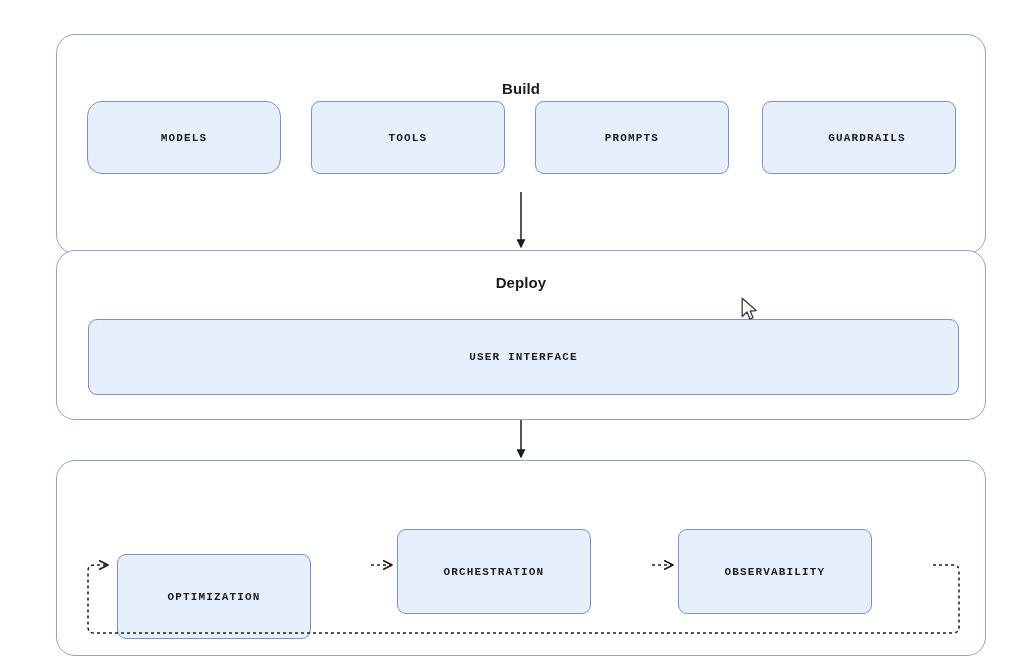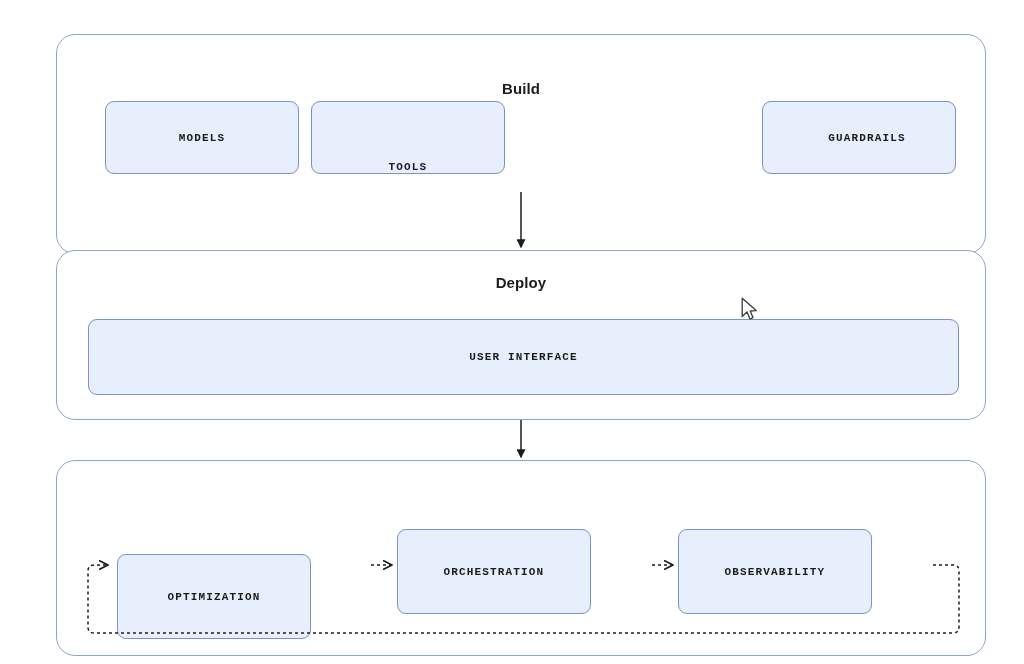--- a/index.html
+++ b/index.html
@@ -70,22 +70,22 @@
   #stage-build    { left: 56px;  top: 22px;  width: 930px; height: 220px; margin-top: 12px; }
   #stage-deploy   { left: 56px;  top: 250px; width: 930px; height: 170px; }
   #stage-optimize { left: 56px;  top: 460px; width: 930px; height: 196px; }
 
   #stage-build .stage-title    { top: 45px; }
   #stage-deploy .stage-title   { top: 23px; }
   #stage-optimize .stage-title { top: 23px; }
 
   
   .build-node { top: 66px; width: 194px; height: 73px; }
-  #node-models     { left: 48px;  }
-  #node-tools      { left: 254px; align-items: flex-end; }
+  #node-models     { left: 30px; border-radius: 15px;  }
+  #node-tools      { left: 254px; }
   #node-prompts    { left: 478px; }
   #node-guardrails { left: 705px; padding-left: 16px; }
 
   
   #node-user-interface { left: 31px; top: 68px; width: 871px; height: 76px; }
 
   
   .opt-node { top: 68px; width: 194px; height: 85px; }
   #node-optimization   { left: 60px; margin-top: 25px;  }
   #node-orchestration  { left: 340px; }
@@ -116,20 +116,23 @@
 <div id="canvas">
 
   <div class="stage" id="stage-build">
     <div class="stage-title">Build</div>
 
     <div class="node build-node" id="node-models">
       <span class="node-label">MODELS</span>
     </div>
     <div class="node build-node" id="node-tools">
       <span class="node-label">TOOLS</span>
+    </div>
+    <div class="node build-node" id="node-prompts">
+      <span class="node-label">PROMPTS</span>
     </div>
     <div class="node build-node" id="node-guardrails">
       <span class="node-label">GUARDRAILS</span>
     </div>
   </div>
 
   <div class="stage" id="stage-deploy">
     <div class="stage-title">Deploy</div>
 
     <div class="node" id="node-user-interface">

